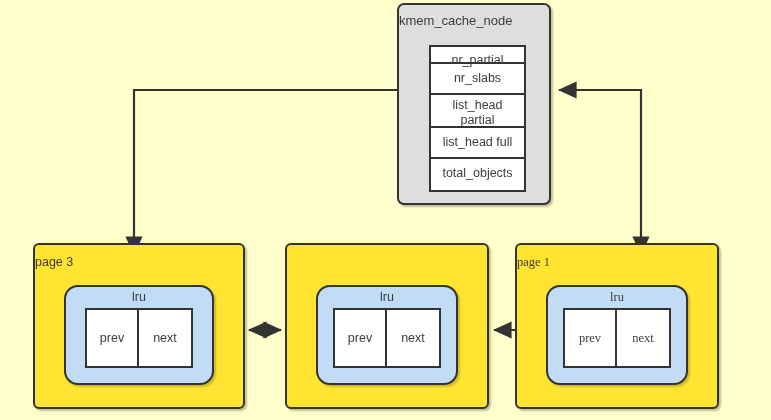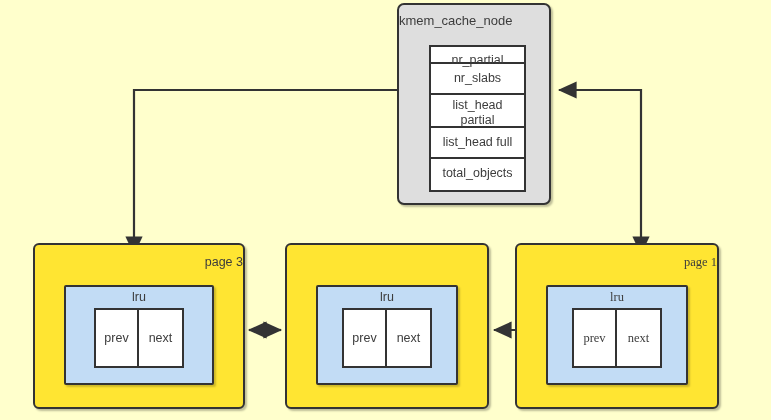--- a/index.html
+++ b/index.html
@@ -90,52 +90,52 @@
   }
   .page-3 { left: 33px; width: 212px; }
   .page-2 { left: 285px; width: 204px; }
   .page-1 { left: 515px; width: 204px; font-family: Liberation Serif, serif; }
 
   .page-label {
     position: absolute;
     left: 0;
     top: 10px;
     width: 100%;
-    text-align: right;
+    text-align: left;
     font-size: 12.5px;
     color: #3c3c3c;
   }
 
   .lru-box {
     position: absolute;
     left: 29px;
     top: 40px;
     right: 29px;
     height: 100px;
     background: #c2dcf5;
     border: 2px solid #333333;
-    border-radius: 2px;
+    border-radius: 14px;
     box-sizing: border-box;
     box-shadow: 2px 2px 2px rgba(0,0,0,0.2);
   }
   .lru-label {
     position: absolute;
     left: 0;
     top: 3px;
     width: 100%;
     text-align: center;
     font-size: 12.5px;
     color: #3c3c3c;
   }
   .ptr-pair {
     position: absolute;
     left: 50%;
     transform: translateX(-50%);
     top: 21px;
-    width: 90px;
+    width: 108px;
     height: 60px;
     display: flex;
     border: 2px solid #333333;
     box-sizing: border-box;
     background: #1d4ed8;
   }
   .ptr-cell {
     flex: 1 1 50%;
     background: #ffffff;
     font-size: 12.5px;

